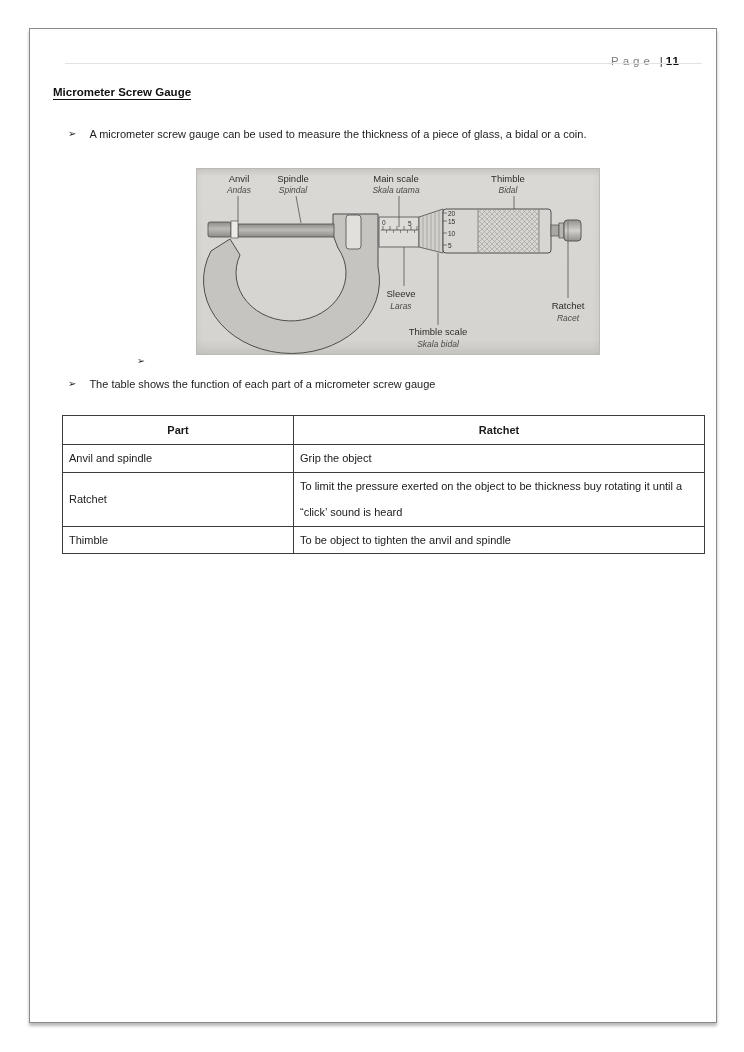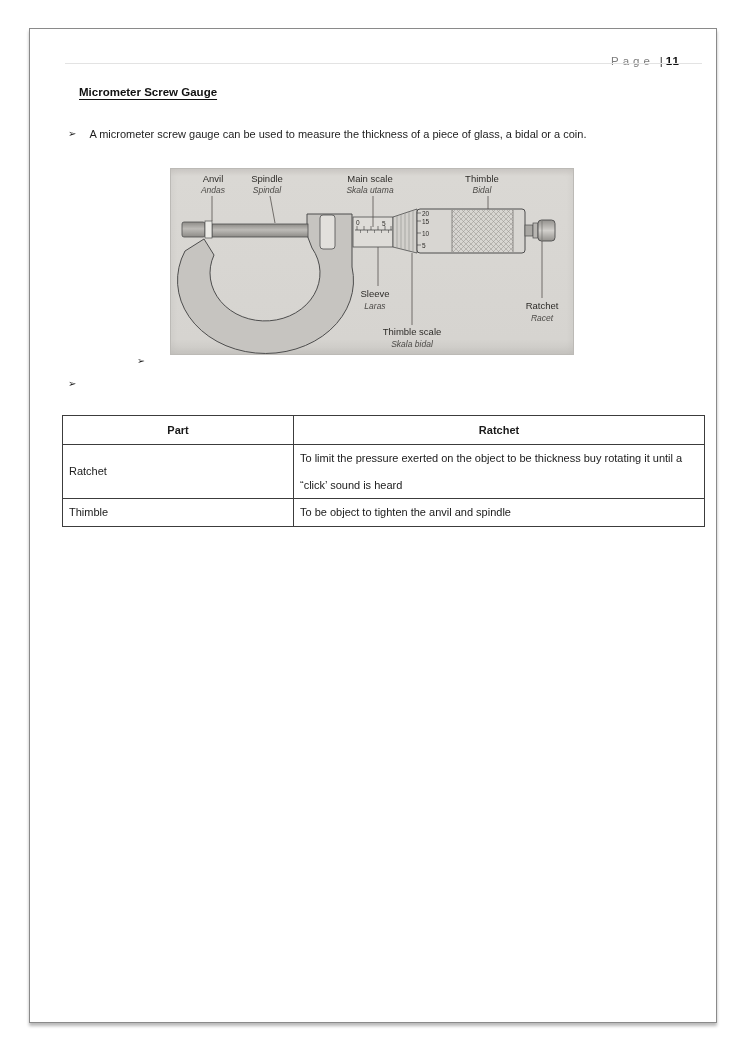--- a/index.html
+++ b/index.html
@@ -15,36 +15,36 @@
     box-shadow:0 3px 3px rgba(0,0,0,0.28);
   }
   
   .hdr{position:absolute;top:26px;right:36px;font-size:11.5px;white-space:nowrap;}
   .hdr-label{letter-spacing:4px;color:#7d7d7d;}
   .hdr-sep{color:#2b2b2b;margin:0 3px 0 6px;}
   .hdr-num{font-weight:bold;color:#0f0f0f;letter-spacing:1px;}
   .hdr-rule{position:absolute;top:34px;left:35px;right:14px;border-top:1px solid #e3e3e3;}
   
   .title{
-    position:absolute;left:49px;top:57px;font-size:11.5px;font-weight:bold;
+    position:absolute;left:23px;top:57px;font-size:11.5px;font-weight:bold;
     text-decoration:underline;text-underline-offset:3px;color:#111;
   }
   
   .bullet{position:absolute;left:38px;display:flex;align-items:flex-start;font-size:11px;line-height:14px;}
   .bullet .arrow{font-family:"DejaVu Sans",sans-serif;font-size:10px;line-height:14px;color:#222;flex:0 0 auto;}
   .bullet .txt{margin-left:13px;color:#1d1d1d;}
   .bullet-1{top:98px;width:600px;}
   .bullet-2{top:348px;width:600px;}
   .lone-arrow{
     position:absolute;left:107px;top:326px;font-family:"DejaVu Sans",sans-serif;
     font-size:9.5px;color:#222;
   }
   
   .scan{
-    position:absolute;left:140px;top:139px;width:402px;height:185px;
+    position:absolute;left:166px;top:139px;width:402px;height:185px;
     background:linear-gradient(180deg,#cfccc8 0%,#dad8d4 4%,#d8d6d2 50%,#d6d4d0 92%,#c9c7c3 100%);
     border:1px solid #bcbab6;
     box-shadow:inset 0 0 8px rgba(0,0,0,0.06);
   }
   .scan svg{display:block;width:100%;height:100%;}
   .fig-en{font-size:9.5px;fill:#2e2c29;}
   .fig-my{font-size:8.5px;font-style:italic;fill:#4c4a47;}
   .fig-num{font-size:6.5px;fill:#2e2c29;}
   
   table.parts{
@@ -156,35 +156,40 @@
         <text class="fig-en" x="371" y="140">Ratchet</text>
         <text class="fig-my" x="371" y="152">Racet</text>
       </g>
     </svg>
   </div>
 
   <div class="lone-arrow">➢</div>
 
   <div class="bullet bullet-2">
     <span class="arrow">➢</span>
+    <span class="txt">The table shows the function of each part of a micrometer screw gauge</span>
   </div>
 
   <table class="parts">
     <colgroup>
         <col class="c1">
         <col>
       </colgroup>
     <thead>
       <tr>
         <th>Part</th>
         <th>Ratchet</th>
       </tr>
     </thead>
     <tbody>
       <tr>
+        <td>Anvil and spindle</td>
+        <td class="fn-body">Grip the object</td>
+      </tr>
+      <tr>
         <td>Ratchet</td>
         <td class="fn-body">To limit the pressure exerted on the object to be thickness buy rotating it until a “click’ sound is heard</td>
       </tr>
       <tr>
         <td>Thimble</td>
         <td class="fn-body">To be object to tighten the anvil and spindle</td>
       </tr>
     </tbody>
   </table>
 

